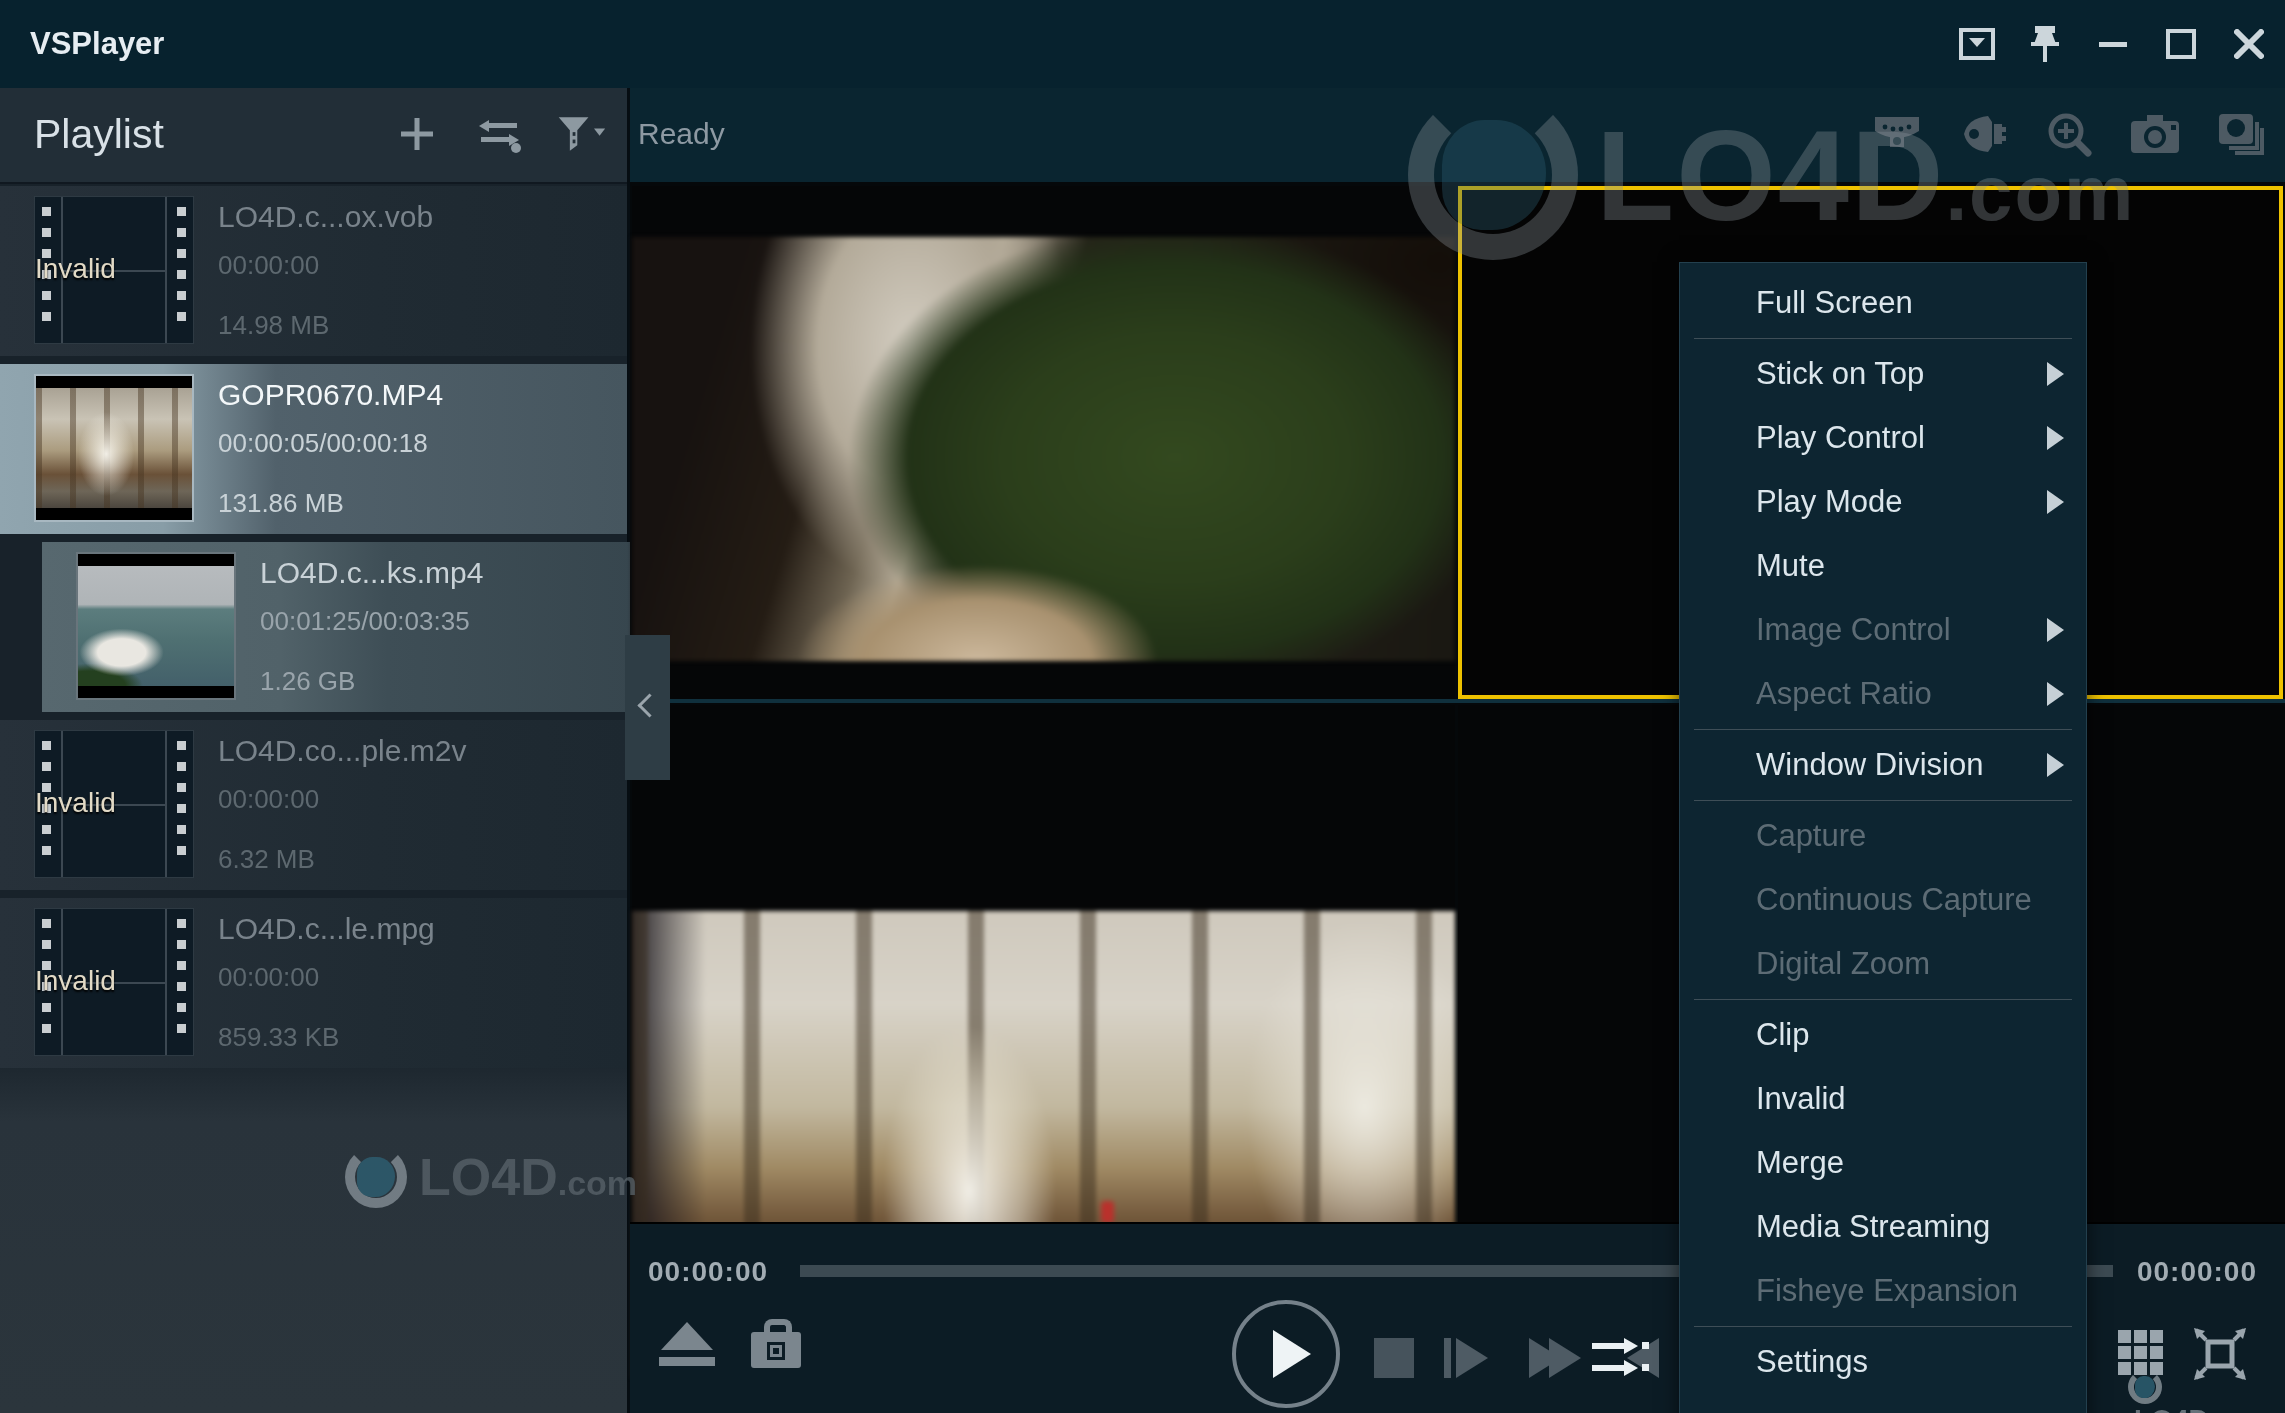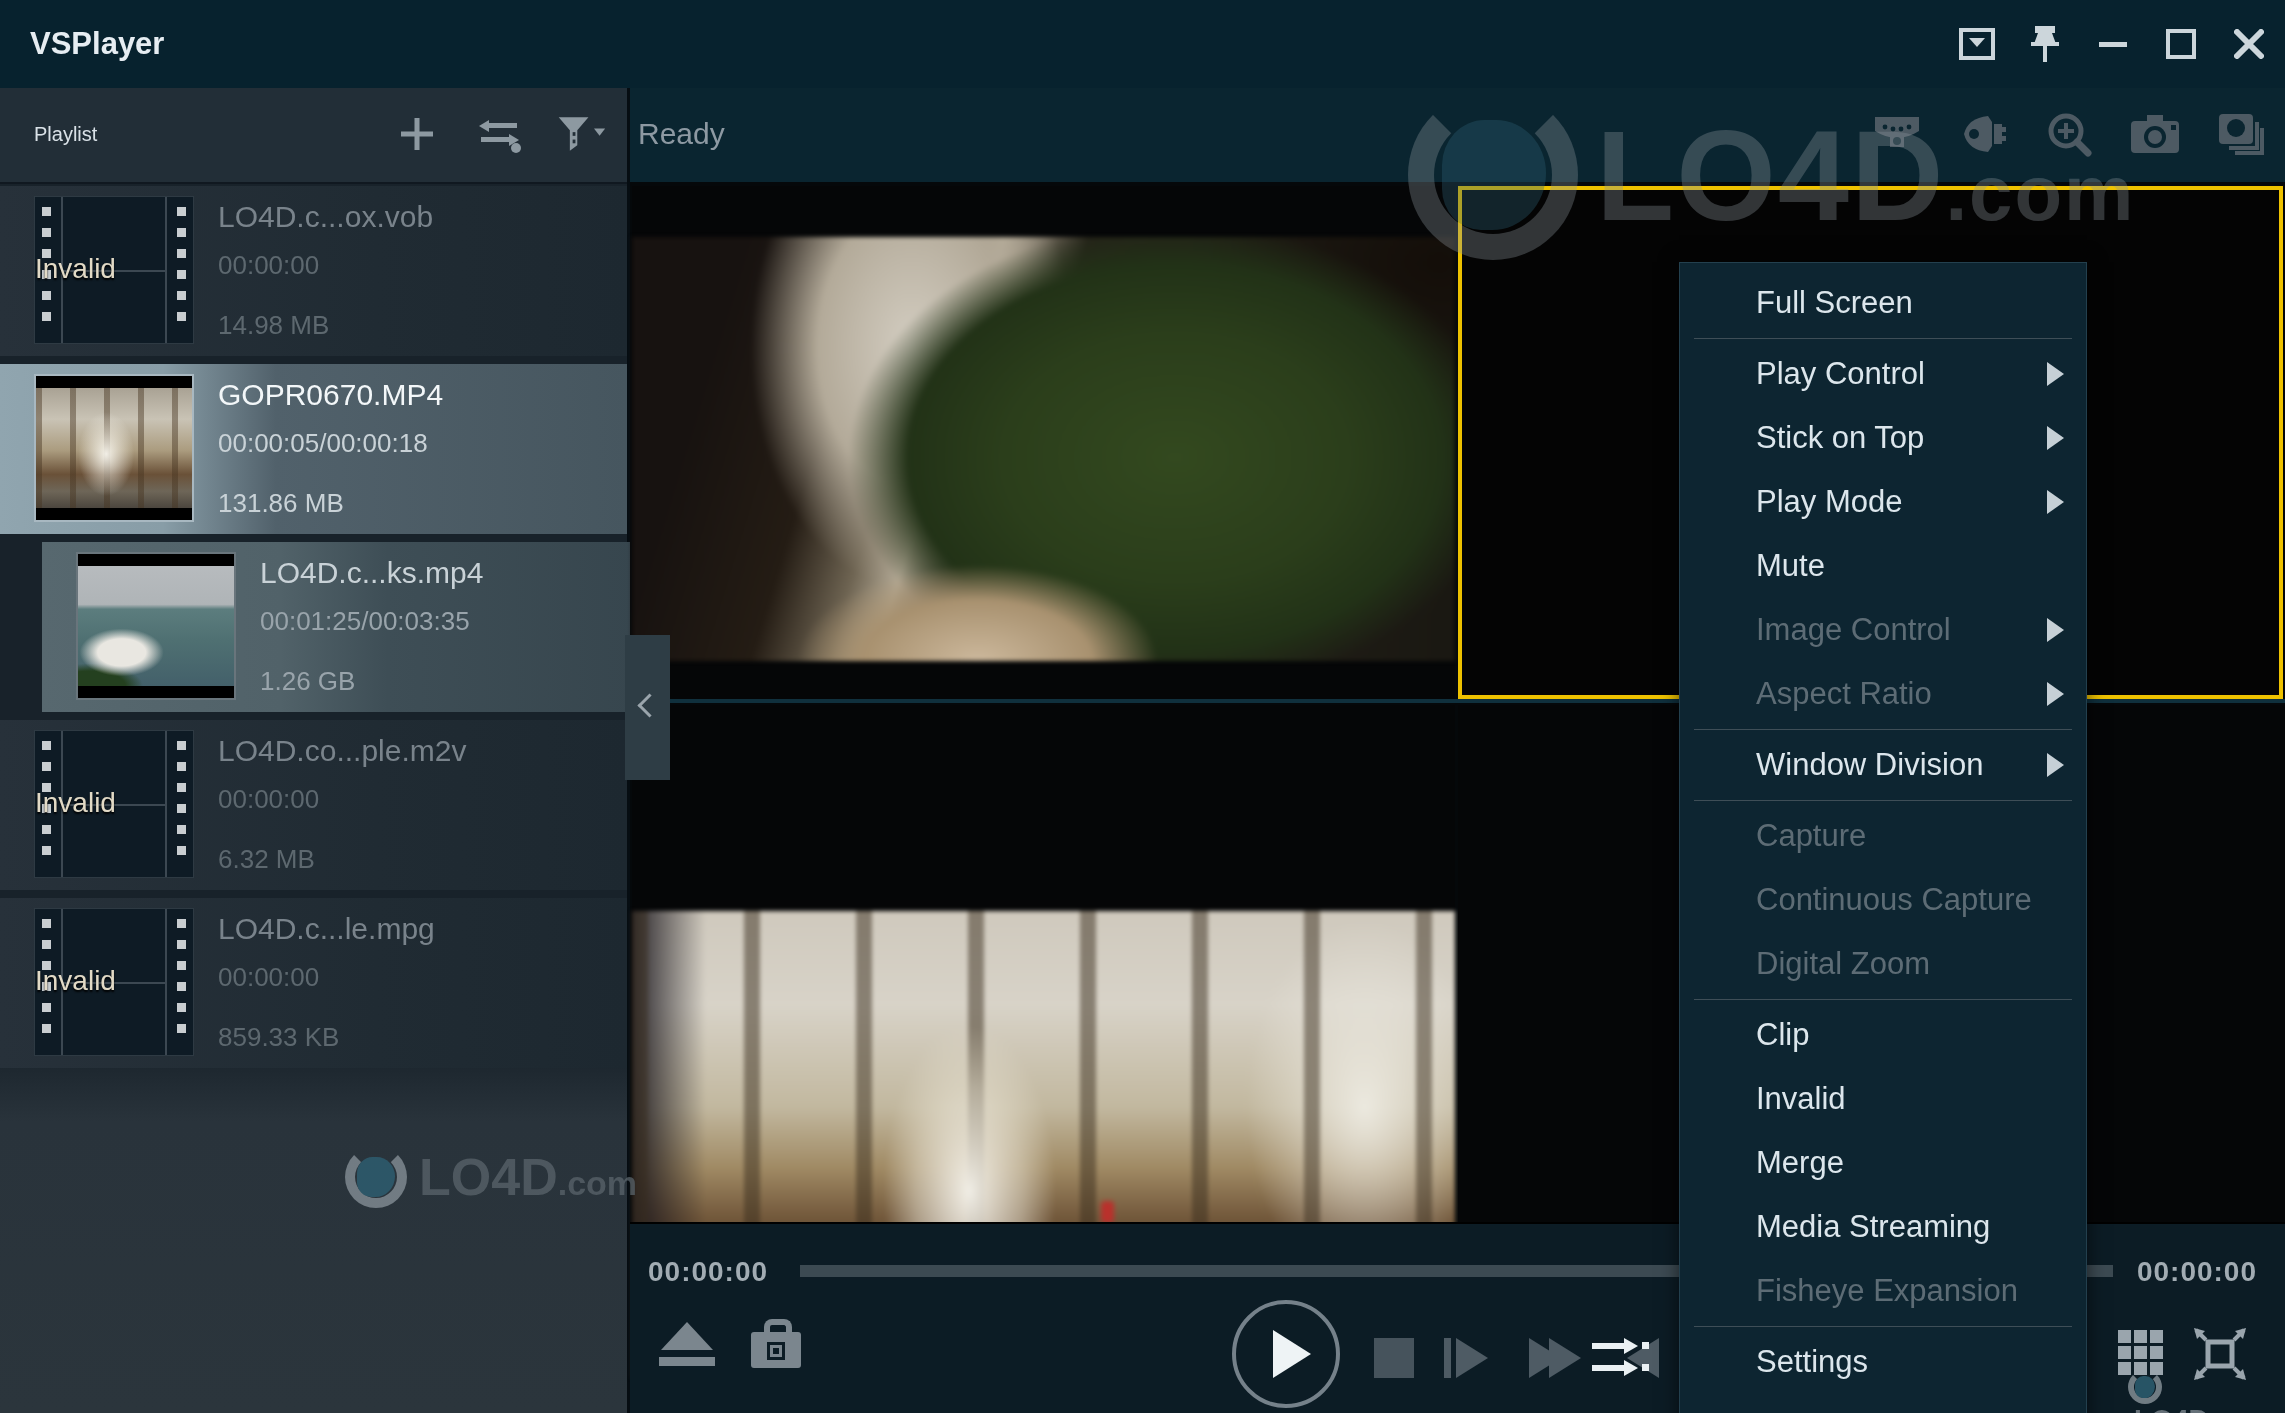--- a/index.html
+++ b/index.html
@@ -8,21 +8,21 @@
   
   .titlebar{position:absolute;left:0;top:0;width:2285px;height:88px;background:#07222e;border-bottom:2px solid #000;}
   .app-title{position:absolute;left:30px;top:0;line-height:88px;font-size:31px;font-weight:bold;color:#e6edf2;}
   .tb-icons{position:absolute;right:14px;top:0;height:88px;display:flex;align-items:center;gap:24px;}
   .tb-btn{width:44px;height:44px;display:flex;align-items:center;justify-content:center;color:#ccd6db;}
   
   .playlist{position:absolute;left:0;top:88px;width:627px;height:1325px;
             background:linear-gradient(180deg,#18222a 0%,#18222a 72%,#29333b 78%,#2b353c 100%);
             border-right:3px solid #060d12;}
   .pl-header{position:absolute;left:0;top:0;width:627px;height:94px;background:#222e37;border-bottom:2px solid #101820;}
-  .pl-title{position:absolute;left:34px;top:0;line-height:92px;font-size:20px;color:#d9e1e7;}
+  .pl-title{position:absolute;left:34px;top:0;line-height:92px;font-size:41px;color:#d9e1e7;}
   .pl-hicons{position:absolute;right:20px;top:0;height:92px;display:flex;align-items:center;gap:30px;color:#8d99a1;}
   .pl-hbtn{width:52px;height:52px;display:flex;align-items:center;justify-content:center;}
   .pl-item{position:absolute;left:0;width:627px;height:170px;}
   .pl-item.invalid{background:linear-gradient(90deg,#27313a 0%,#202b33 60%,#1d2830 100%);}
   .pl-item.selected{background:linear-gradient(90deg,#90a5af 0%,#889da7 26%,#51616b 44%,#46565f 100%);}
   .pl-item.active{background:linear-gradient(90deg,#57686f 0%,#516269 38%,#3e4e56 55%,#36454d 100%);margin-left:42px;}
   .thumb{position:absolute;left:34px;top:10px;width:160px;height:148px;box-sizing:border-box;}
   .thumb.film{background:#0e1b25;border:1px solid #2e3a43;}
   .film .dots-l,.film .dots-r{position:absolute;top:10px;bottom:10px;width:9px;
       background:repeating-linear-gradient(180deg,#c9ced1 0 9px,rgba(0,0,0,0) 9px 21px);}
@@ -429,22 +429,22 @@
             <polygon points="2,54 5,43 13,51" fill="currentColor"></polygon>
             <polygon points="54,54 43,51 51,43" fill="currentColor"></polygon>
           </svg>
       </div>
     </div>
   </div>
 
   <div class="ctx-menu">
     <div class="mi en"><span>Full Screen</span></div>
     <div class="menu-sep"></div>
+    <div class="mi en"><span>Stick on Top</span><span class="mi-arrow"></span></div>
     <div class="mi en"><span>Play Control</span><span class="mi-arrow"></span></div>
-    <div class="mi en"><span>Stick on Top</span><span class="mi-arrow"></span></div>
     <div class="mi en"><span>Play Mode</span><span class="mi-arrow"></span></div>
     <div class="mi en"><span>Mute</span></div>
     <div class="mi dis"><span>Image Control</span><span class="mi-arrow"></span></div>
     <div class="mi dis"><span>Aspect Ratio</span><span class="mi-arrow"></span></div>
     <div class="menu-sep"></div>
     <div class="mi en"><span>Window Division</span><span class="mi-arrow"></span></div>
     <div class="menu-sep"></div>
     <div class="mi dis"><span>Capture</span></div>
     <div class="mi dis"><span>Continuous Capture</span></div>
     <div class="mi dis"><span>Digital Zoom</span></div>

